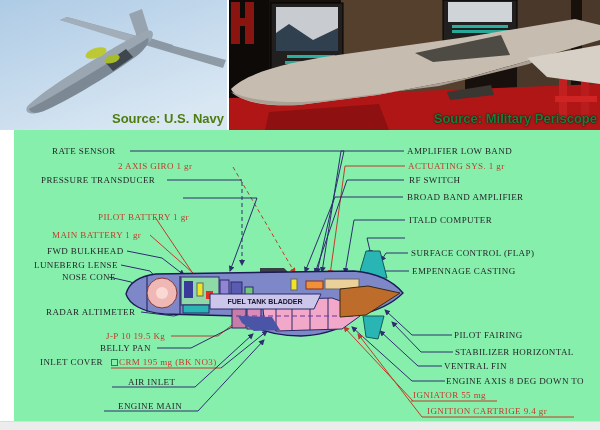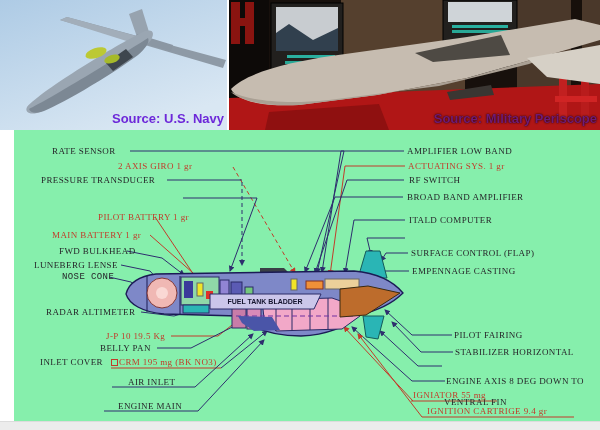--- a/index.html
+++ b/index.html
@@ -8,22 +8,22 @@
     background:#fff; font-family:"Liberation Sans", sans-serif;
   }
   
   .photo { position:absolute; top:0; height:130px; overflow:hidden; }
   #photo-left  { left:0;  width:227px; }
   #photo-right { left:229px; width:371px; }
   .caption {
     position:absolute; right:3px; bottom:4px;
     font:bold 13px "Liberation Sans", sans-serif; white-space:nowrap;
   }
-  #photo-left  .caption { color:#6d28d9;text-align:right; }
-  #photo-right .caption { color:#701a75; text-shadow:0 0 2px #000; }
+  #photo-left  .caption { color:#4d7c0f;text-align:right; }
+  #photo-right .caption { color:#15803d; text-shadow:0 0 2px #000; }
   
   #diagram { position:absolute; left:14px; top:130px; width:600px; height:291px; background:#86efac; }
   #diagram svg { position:absolute; left:0; top:0; }
   .lbl {
     position:absolute; white-space:nowrap;
     font:9px "Liberation Serif", serif; letter-spacing:0.4px; color:#26262a;
   }
   .lbl.red { color:#c23b2a; }
   .sq {
     display:inline-block; width:5px; height:5px;
@@ -208,40 +208,40 @@
 
       <polygon points="196,164 307,164 300,179 196,179" fill="#cbc6ea" stroke="#2a2a66"></polygon>
       <text x="251" y="174" font-family="Liberation Sans, sans-serif" font-size="7" font-weight="bold" fill="#15152e" text-anchor="middle">FUEL TANK BLADDER</text>
     </svg>
 
     <div class="lbl" style="left:38px;  top:16px;">RATE SENSOR</div>
     <div class="lbl red" style="left:104px; top:31px;">2 AXIS GIRO 1 gr</div>
     <div class="lbl" style="left:27px;  top:45px;">PRESSURE TRANSDUCER</div>
     <div class="lbl red" style="left:40px;  top:82px;margin-left:44px;">PILOT BATTERY 1 gr</div>
     <div class="lbl red" style="left:38px;  top:100px;">MAIN BATTERY 1 gr</div>
-    <div class="lbl" style="left:33px;  top:116px;margin-left:12px;">FWD BULKHEAD</div>
+    <div class="lbl" style="left:33px;  top:116px;">FWD BULKHEAD</div>
     <div class="lbl" style="left:20px;  top:130px;">LUNEBERG LENSE</div>
-    <div class="lbl" style="left:48px;  top:142px;font-family:Liberation Mono, monospace;">NOSE CONE</div>
+    <div class="lbl" style="left:48px;  top:142px;">NOSE CONE</div>
     <div class="lbl" style="left:32px;  top:177px;">RADAR ALTIMETER</div>
     <div class="lbl red" style="left:92px;  top:201px;">J-P 10 19.5 Kg</div>
     <div class="lbl" style="left:86px;  top:213px;">BELLY PAN</div>
     <div class="lbl" style="left:26px;  top:227px;">INLET COVER</div>
     <div class="lbl red" style="left:97px;  top:227px;"><span class="sq"></span><span>CRM 195 mg (BK NO3)</span></div>
     <div class="lbl" style="left:114px; top:247px;">AIR INLET</div>
     <div class="lbl" style="left:104px; top:271px;">ENGINE MAIN</div>
 
     <div class="lbl" style="left:393px; top:16px;">AMPLIFIER LOW BAND</div>
     <div class="lbl red" style="left:394px; top:31px;">ACTUATING SYS. 1 gr</div>
     <div class="lbl" style="left:395px; top:45px;">RF SWITCH</div>
     <div class="lbl" style="left:393px; top:62px;">BROAD BAND AMPLIFIER</div>
     <div class="lbl" style="left:395px; top:85px;">ITALD COMPUTER</div>
     <div class="lbl" style="left:397px; top:118px;">SURFACE CONTROL (FLAP)</div>
     <div class="lbl" style="left:398px; top:136px;">EMPENNAGE CASTING</div>
     <div class="lbl" style="left:440px; top:200px;">PILOT FAIRING</div>
     <div class="lbl" style="left:441px; top:217px;font-family:Liberation Serif, serif;">STABILIZER HORIZONTAL</div>
-    <div class="lbl" style="left:430px; top:231px;margin-top:36px;">VENTRAL FIN</div>
+    <div class="lbl" style="left:430px; top:231px;">VENTRAL FIN</div>
     <div class="lbl" style="left:432px; top:246px;">ENGINE AXIS 8 DEG DOWN TO</div>
     <div class="lbl red" style="left:399px; top:260px;">IGNIATOR 55 mg</div>
     <div class="lbl red" style="left:413px; top:276px;">IGNITION CARTRIGE 9.4 gr</div>
   </div>
 
   <div id="bottom-strip"></div>
 </div>
 
 </body></html>

